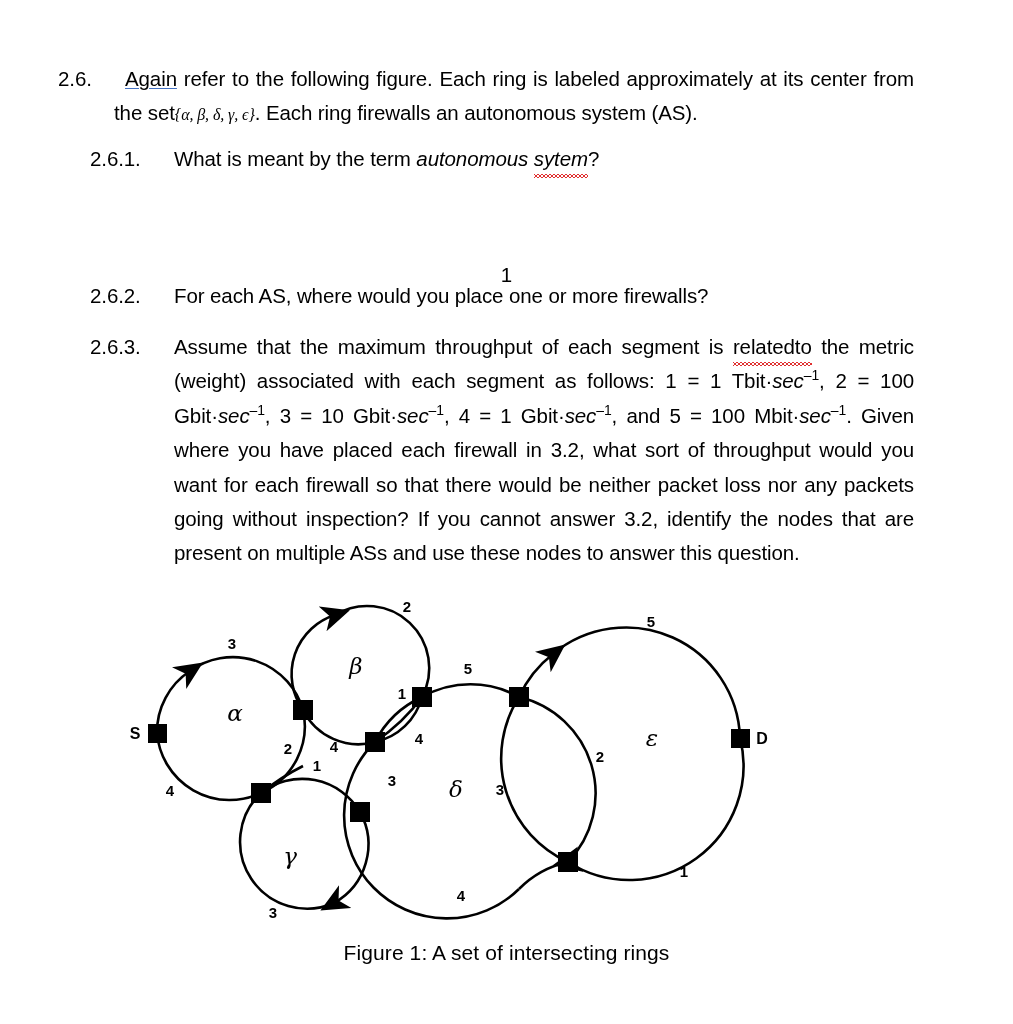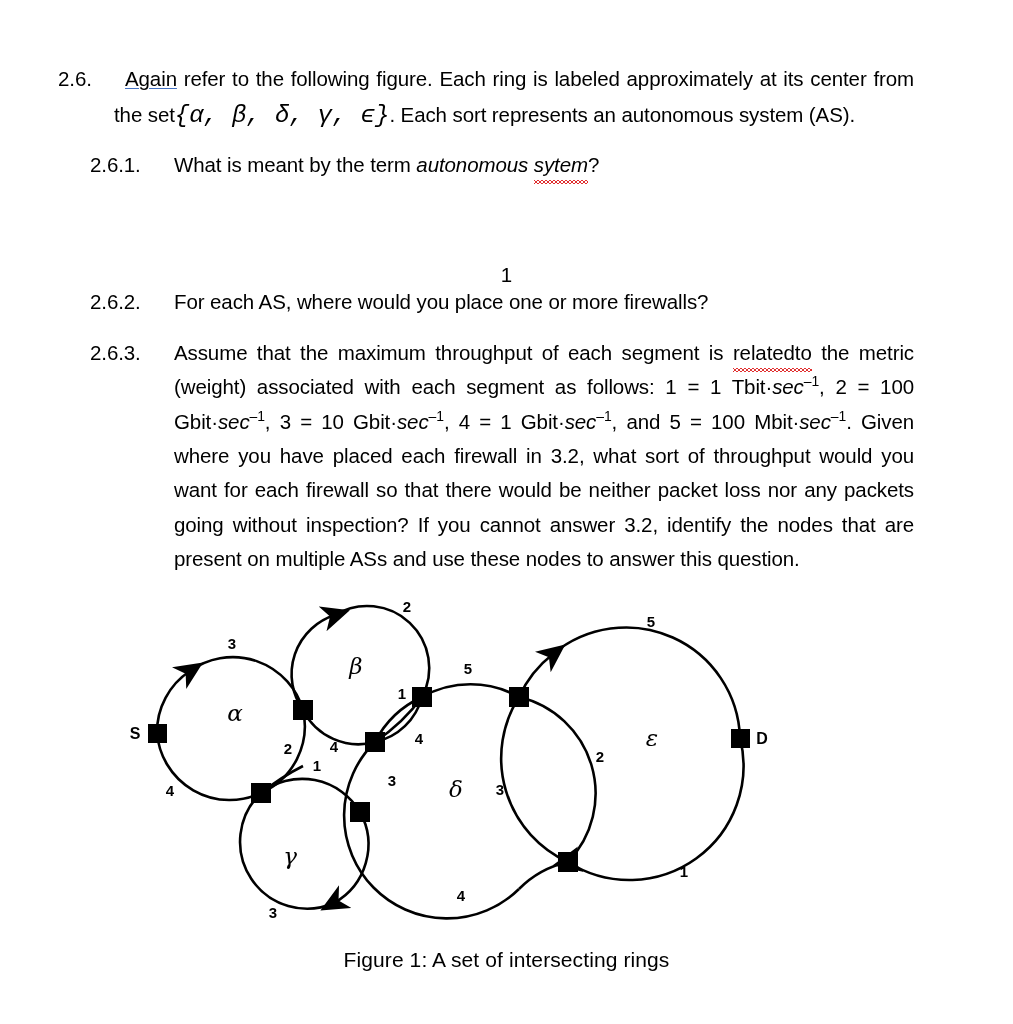--- a/index.html
+++ b/index.html
@@ -70,23 +70,23 @@
     right: 0;
     bottom: -2px;
     height: 4px;
     background-image:
       linear-gradient(45deg, transparent 45%, #e03030 45%, #e03030 55%, transparent 55%),
       linear-gradient(-45deg, transparent 45%, #e03030 45%, #e03030 55%, transparent 55%);
     background-size: 4px 4px;
     background-repeat: repeat-x;
   }
   .mathset {
-    font-family: Liberation Mono, monospace;
+    font-family: Liberation Serif, serif;
     font-style: italic;
-    font-size: 24px;
+    font-size: 16px;
   }
   em.it { font-style: italic; }
   .sup { font-size: 0.68em; vertical-align: super; }
 
   .pagenum {
     position: absolute;
     left: 0;
     right: 0;
     top: 263px;
     text-align: center;
@@ -95,21 +95,21 @@
 
   
   .figure-wrap {
     position: absolute;
     left: 0;
     top: 594px;
     width: 1013px;
   }
   .figure-svg { display: block; margin: 0 auto; }
   .fig-caption {
-    margin-top: 9px;
+    margin-top: 2px;
     text-align: center;
     font-size: 21px;
     letter-spacing: 0.1px;
   }
 
   text.wlabel {
     font-family: "Liberation Sans", sans-serif;
     font-weight: bold;
     font-size: 15px;
     fill: #000;
@@ -132,21 +132,21 @@
 </style>
 </head>
 <body>
 
 <div class="page">
 
   <div class="q-block">
 
     <div class="q-row">
       <span class="q-num lvl1">2.6.</span>
-      <span class="q-body"><span class="u-blue">Again</span><span> refer to the following figure. Each ring is labeled approximately at its center from the set</span><span class="mathset">{α, β, δ, γ, ϵ}</span><span>. Each sort represents an autonomous system (AS).</span></span>
+      <span class="q-body"><span class="u-blue">Again</span><span> refer to the following figure. Each ring is labeled approximately at its center from the set</span><span class="mathset">{α, β, δ, γ, ϵ}</span><span>. Each ring firewalls an autonomous system (AS).</span></span>
     </div>
 
     <div class="q-row indent2" style="margin-top:11px;">
       <span class="q-num lvl2">2.6.1.</span>
       <span class="q-body nojust"><span>What is meant by the term </span><em class="it">autonomous </em><em class="it sp-err">sytem</em><span>?</span></span>
     </div>
 
     <div style="height:103px;"></div>
 
     <div class="q-row indent2">

